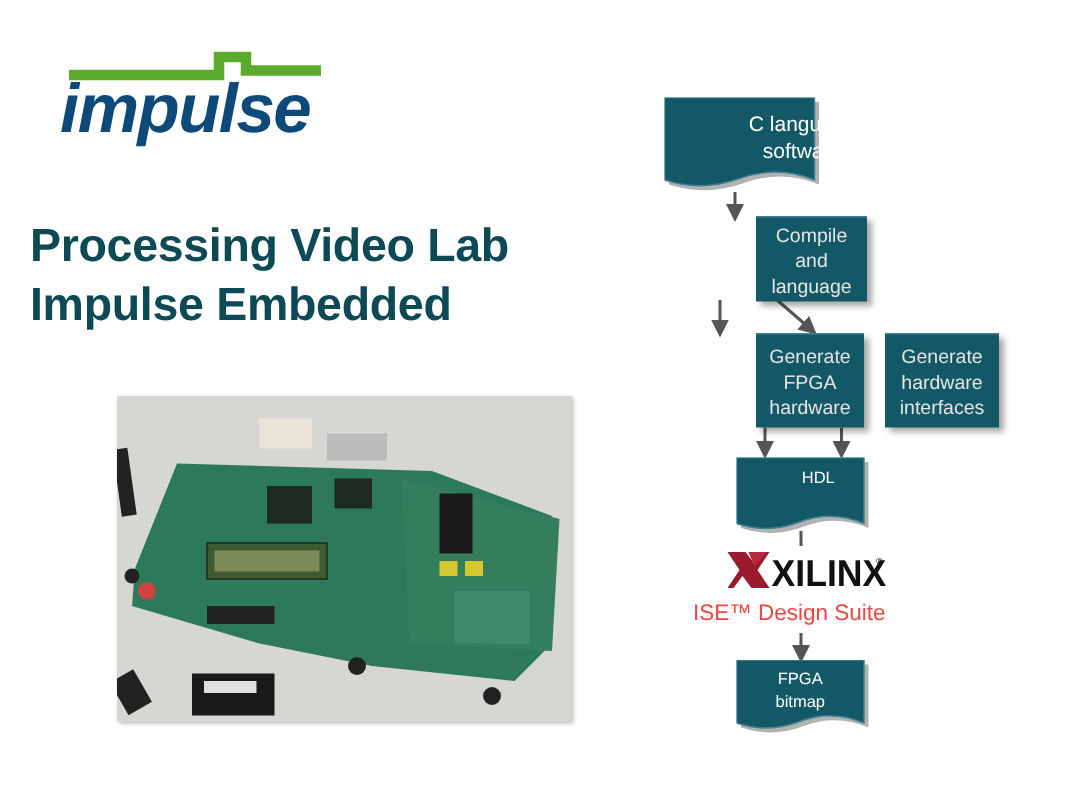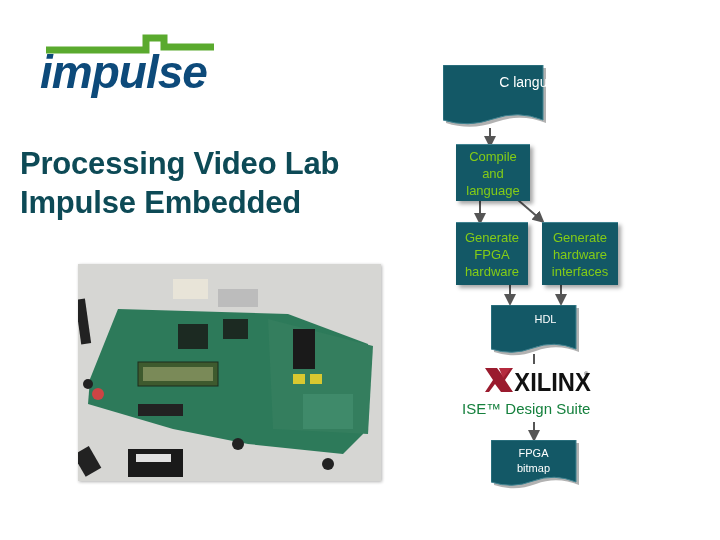--- a/index.html
+++ b/index.html
@@ -1,24 +1,24 @@
 <!DOCTYPE html>
 <html><head>
 <meta charset="utf-8">
 <style>
   html, body { margin:0; padding:0; }
   body { width:720px; height:540px; background:#ffffff; position:relative; overflow:hidden; font-family:"Liberation Sans", sans-serif; }
   .logo { position:absolute; left:38px; top:24px; width:180px; height:76px; }
   .title { position:absolute; left:20px; top:144px; font-family:"Liberation Sans", sans-serif; font-weight:bold; font-size:31px; line-height:39px; color:#0d4a56; letter-spacing:-0.2px; }
   .photo { position:absolute; left:78px; top:264px; width:303px; height:217px; background:#d9d9d7; box-shadow:1px 1px 3px rgba(0,0,0,0.3); overflow:hidden; }
-  .box { position:absolute; background:#135866; color:#84cc16; text-align:center; font-family:"Liberation Sans", sans-serif; box-shadow:3px 3px 4px rgba(0,0,0,0.35); border-top:1px solid #3e8290; display:flex; align-items:center; justify-content:center; }
+  .box { position:absolute; background:#135866; color:#e5e5e5; text-align:center; font-family:"Liberation Sans", sans-serif; box-shadow:3px 3px 4px rgba(0,0,0,0.35); border-top:1px solid #3e8290; display:flex; align-items:center; justify-content:center;margin-left:48px; }
   .box span { display:block; }
   .doc { position:absolute; }
   .xilinx { position:absolute; left:483px; top:366px; width:110px; height:30px; }
-  .ise { position:absolute; left:462px; top:400px; font-size:15px; color:#15803d; white-space:nowrap; }
+  .ise { position:absolute; left:462px; top:400px; font-size:15px; color:#ef4444; white-space:nowrap; }
 </style>
 </head>
 <body>
 
 <svg class="logo" viewBox="0 0 180 76">
   <polyline points="8,26 108,26 108,14 126,14 126,23 176,23" fill="none" stroke="#5aaa2e" stroke-width="7"></polyline>
   <text x="2" y="64" font-family="Liberation Sans, sans-serif" font-weight="bold" font-style="italic" font-size="46" fill="#0d4a7a" letter-spacing="-1">impulse</text>
 </svg>
 
 <div class="title">
@@ -68,20 +68,21 @@
   <line x1="534" y1="422" x2="534" y2="436" stroke="#555" stroke-width="2" marker-end="url(#ah)"></line>
 </svg>
 
 <div class="doc" style="left:443px;top:65px;width:104px;height:64px;">
   <svg width="110" height="68" style="position:absolute;left:0;top:0;">
     <path d="M3,3 L103,3 L103,58 Q78,48 53,57 Q28,66 3,58 Z" fill="rgba(0,0,0,0.3)"></path>
     <path d="M0,0 L100,0 L100,55 Q75,45 50,54 Q25,63 0,55 Z" fill="#135866" stroke="#3e8290" stroke-width="1"></path>
   </svg>
   <div style="position:absolute;left:0;top:8px;width:100px;text-align:center;color:#fff;font-size:14px;line-height:18px;padding-left:42px;">
     <span style="display:block;">C language</span>
+    <span style="display:block;">software</span>
   </div>
 </div>
 
 <div class="box" style="left:456px;top:144px;width:74px;height:56px;font-size:13px;line-height:17px;">
   <div>
     <span>Compile</span>
     <span>and</span>
     <span>language</span>
   </div>
 </div>

